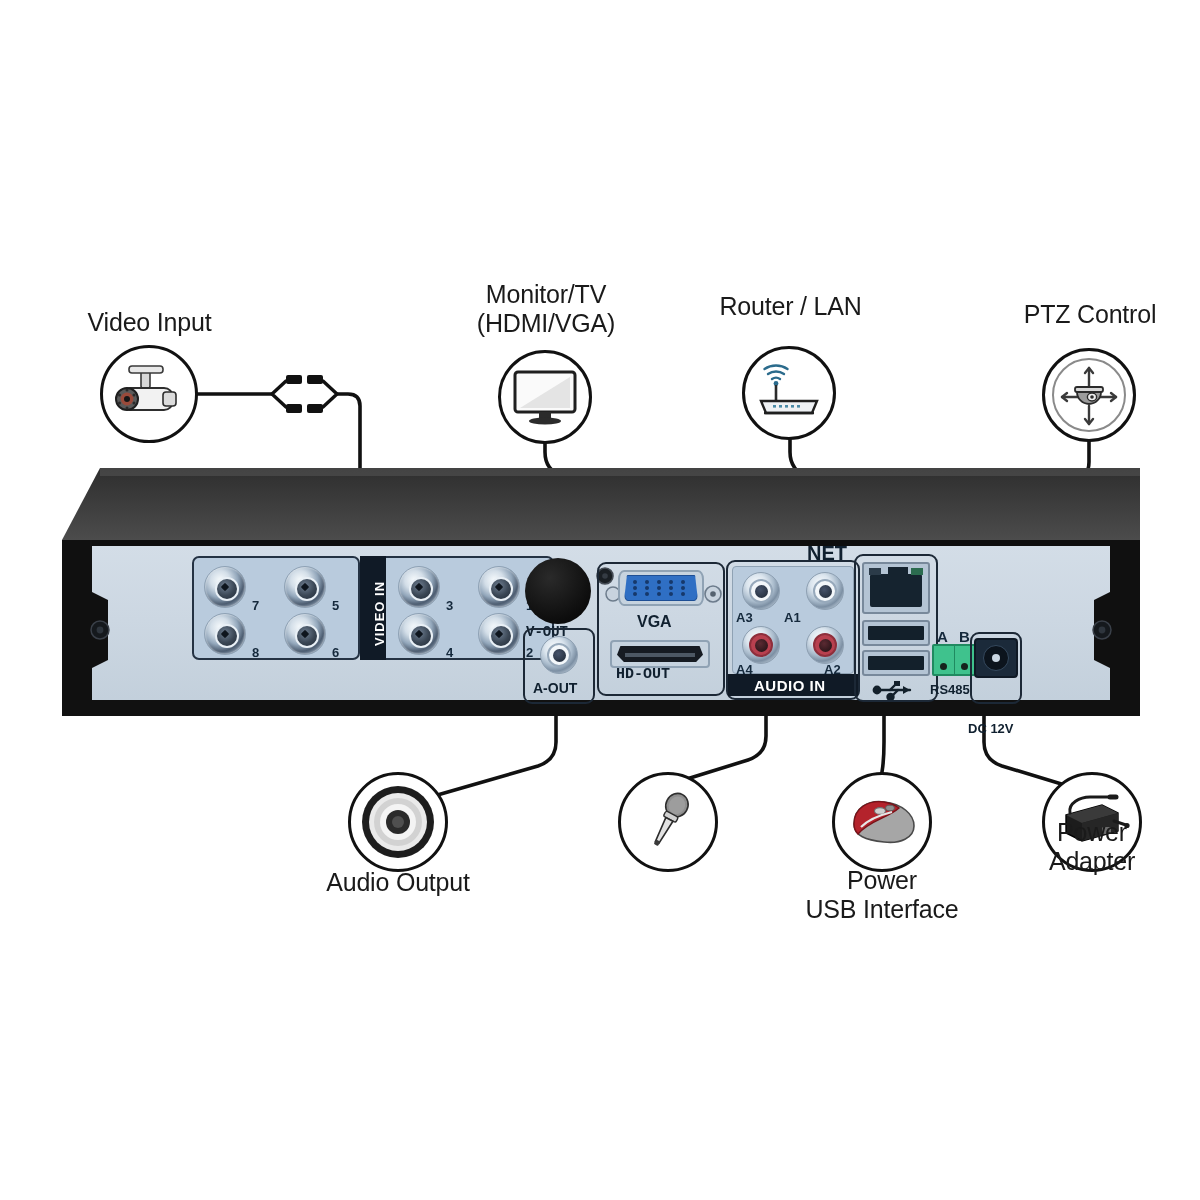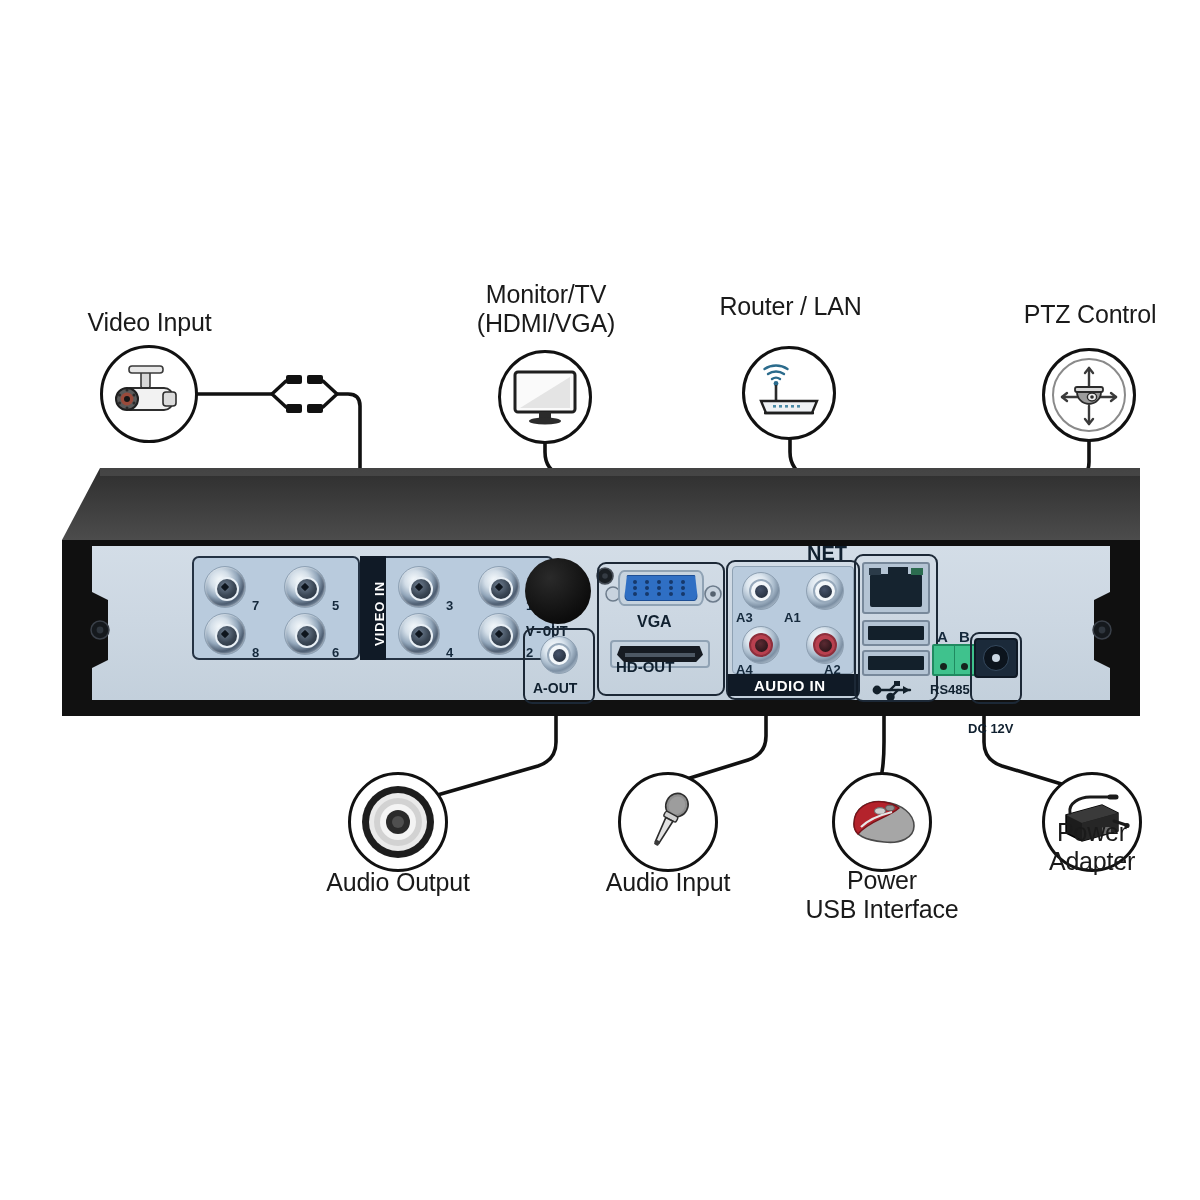--- a/index.html
+++ b/index.html
@@ -373,21 +373,21 @@
     </div>
     <div class="plabel" style="left:575px; top:155px; font-size:16px;">VGA</div>
 
     <div style="position:absolute; left:548px; top:182px; width:100px; height:28px;
                 background:#c6d3df; border:2px solid #8fa2b4; border-radius:4px;">
       <div style="position:absolute; left:5px; top:4px; right:5px; bottom:4px;
                   background:#161b22;
                   clip-path: polygon(4% 0%, 96% 0%, 100% 55%, 92% 100%, 8% 100%, 0% 55%);"></div>
       <div style="position:absolute; left:13px; top:11px; right:13px; height:4px; background:#4d5864;"></div>
     </div>
-    <div class="plabel" style="left:554px; top:200px; font-size:15px;">HD-OUT</div>
+    <div class="plabel" style="left:554px; top:208px; font-size:15px;font-family:Liberation Mono, monospace;">HD-OUT</div>
 
     <div class="blockplain" style="left:664px; top:102px; width:134px; height:140px;"></div>
     <div style="position:absolute; left:670px; top:108px; width:122px; height:108px;
                 background:#b9cbdd; border:1px solid #8fa2b4; border-radius:4px;"></div>
 
     <div class="rca" style="left:680px; top:114px;">
       <div class="ring"></div>
         <div class="hole"></div>
     </div>
     <div class="rca" style="left:744px; top:114px;">
@@ -515,21 +515,20 @@
       <rect x="48" y="36" width="9" height="7" rx="1.5" fill="#6d6d6d"></rect>
       <path d="M16,22 C14,12 26,6 36,6 L56,6" stroke="#1a1a1a" stroke-width="3" fill="none" stroke-linecap="round"></path>
       <path d="M56,6 L62,6" stroke="#1a1a1a" stroke-width="5" stroke-linecap="round"></path>
       <path d="M60,30 L72,34" stroke="#1a1a1a" stroke-width="3" fill="none" stroke-linecap="round"></path>
       <circle cx="73" cy="34.5" r="2.6" fill="#1a1a1a"></circle>
     </svg>
   </div>
 
   <div class="callout-label" style="left:288px; top:868px; width:220px;">Audio Output</div>
 
-  <div class="callout-label" style="left:568px; top:868px; width:200px;">Audio Input</div>
 
   <div class="callout-label" style="left:790px; top:866px; width:184px;">Power
 USB Interface</div>
 
   <div class="callout-label" style="left:1004px; top:818px; width:176px;">Power
 Adapter</div>
 
 </div>
 
 </body></html>

